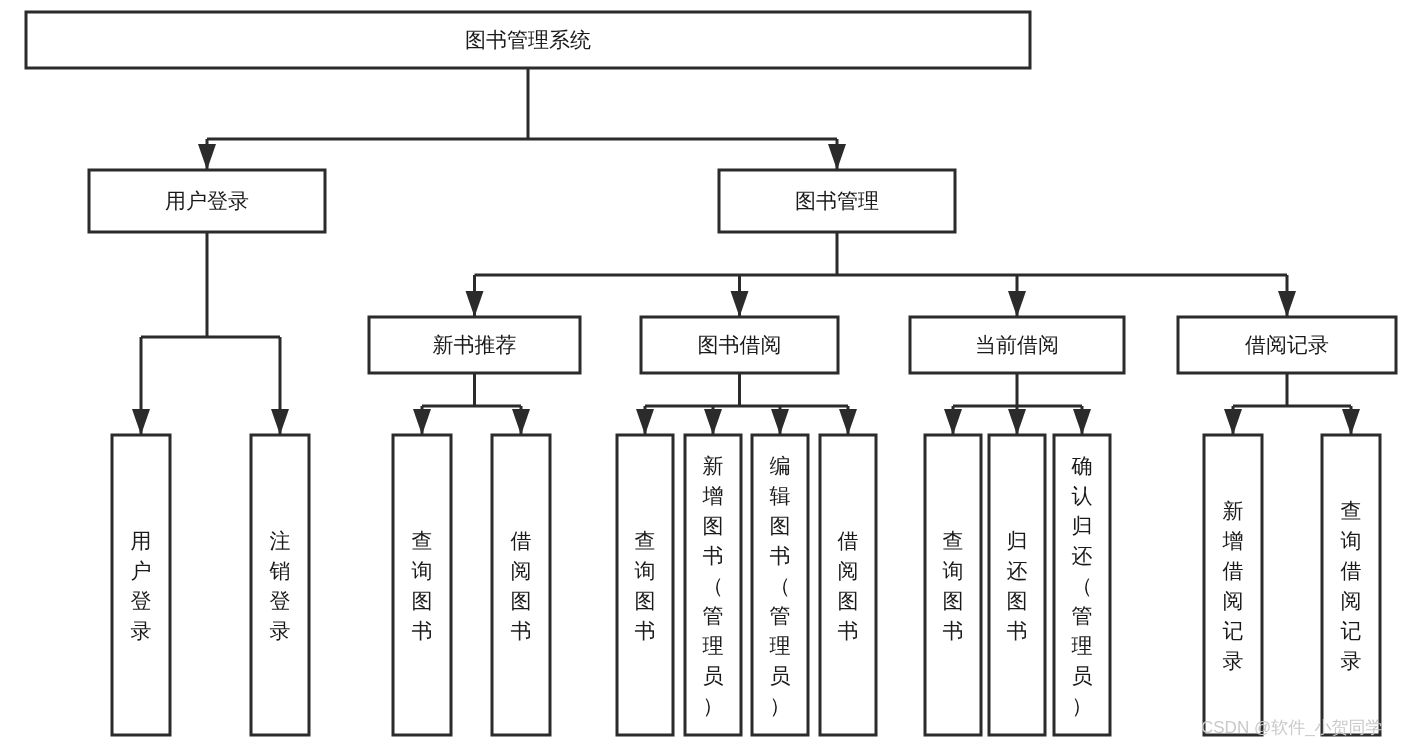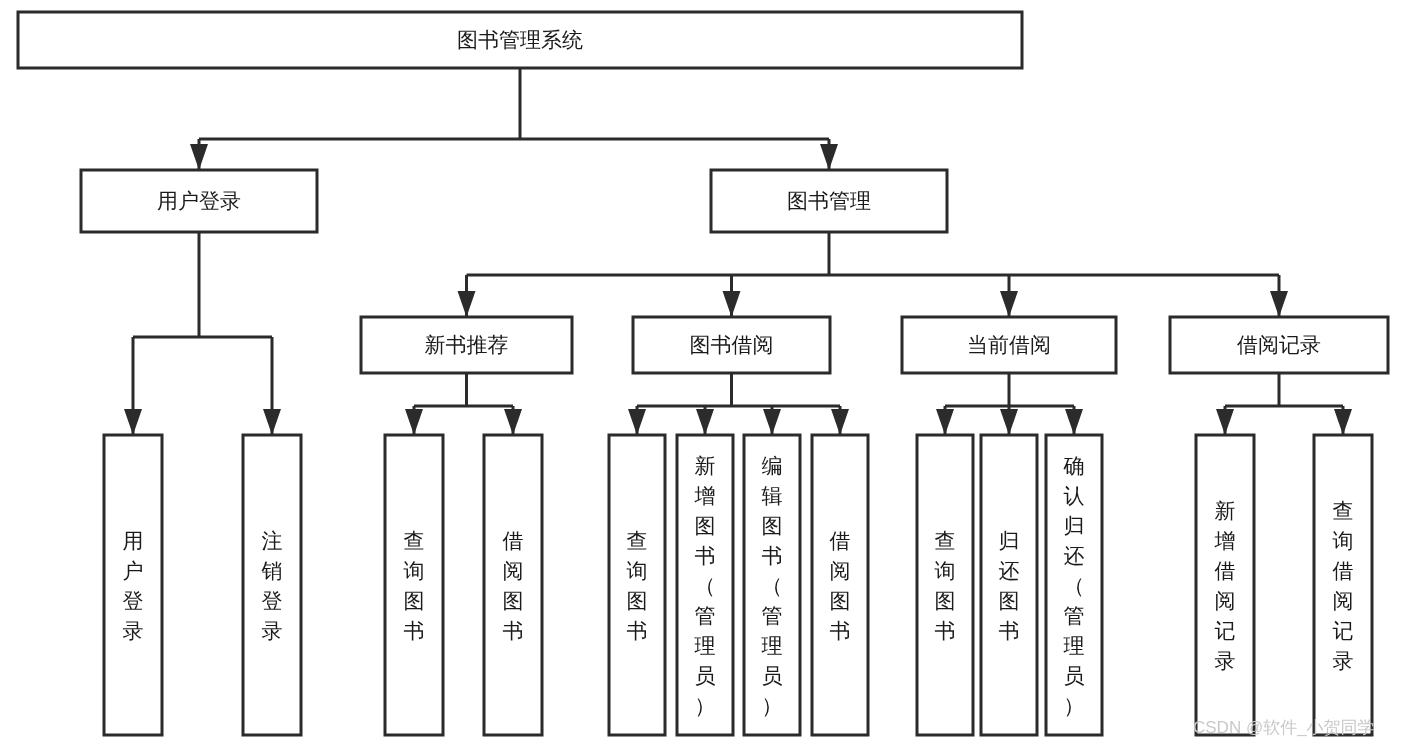--- a/index.html
+++ b/index.html
@@ -9,21 +9,21 @@
   }
   body {
     width: 1405px;
     height: 747px;
     font-family: "Liberation Sans", "DejaVu Sans", sans-serif;
     overflow: hidden;
     position: relative;
   }
   #diagram-root {
     position: absolute;
-    left: 0;
+    left: 8px;
     top: 0;
     width: 1127px;
     height: 747px;
   }
   svg#diagram-canvas {
     display: block;
     width: 1405px;
     height: 747px;
   }
   .node-box {

